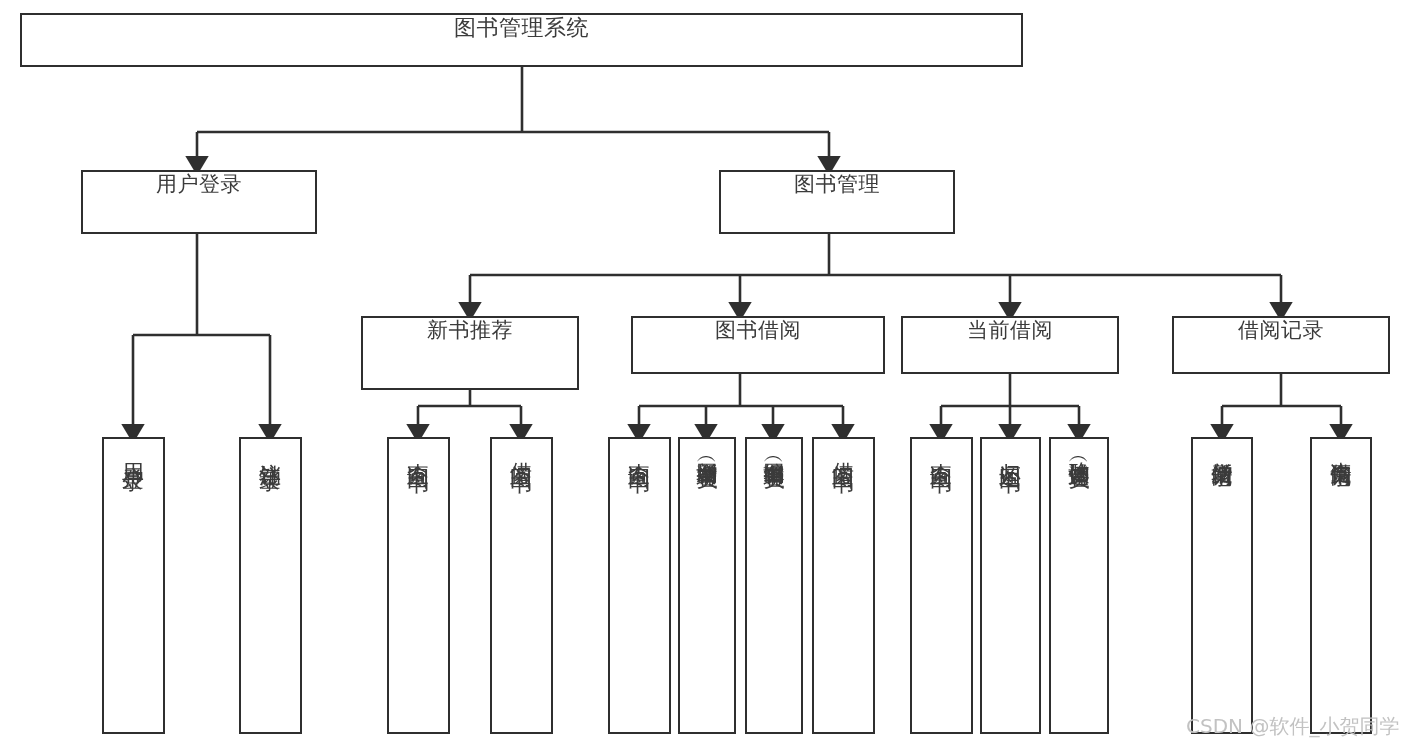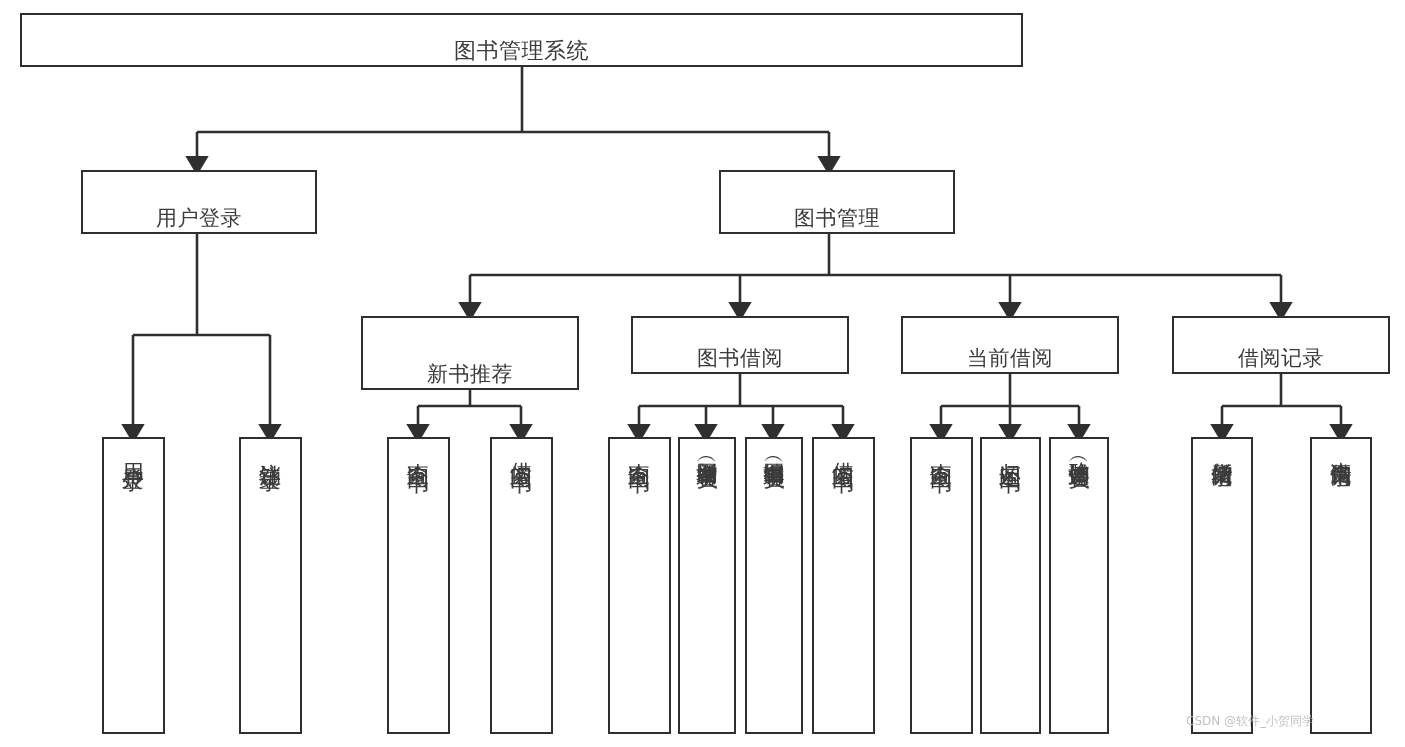--- a/index.html
+++ b/index.html
@@ -25,21 +25,21 @@
     width: 1405px;
     height: 747px;
     pointer-events: none;
   }
   .node {
     position: absolute;
     box-sizing: border-box;
     border: 2.5px solid #2f2f2f;
     background: #ffffff;
     display: flex;
-    align-items: flex-end;
+    align-items: flex-start;
     justify-content: center;
     color: #3b3b3b;
   }
   .node-label {
     display: block;
     text-align: center;
     line-height: 1.22;
     color: #3b3b3b;
     letter-spacing: 0.5px;
   }
@@ -66,21 +66,21 @@
     white-space: nowrap;
   }
   .node.vert.tall-text .node-label {
     font-size: 21px;
     letter-spacing: 1px;
   }
   .watermark {
     position: absolute;
     left: 1186px;
     top: 713px;
-    font-size: 12px;
+    font-size: 20px;
     color: #c2c2c2;
     white-space: nowrap;
     user-select: none;
   }
 </style>
 </head>
 <body>
 
 <div id="diagram-canvas">
 
@@ -141,21 +141,21 @@
   <div class="node horiz" style="left:81px; top:170px; width:236px; height:64px;">
     <span class="node-label">用户登录</span>
   </div>
   <div class="node horiz" style="left:719px; top:170px; width:236px; height:64px;">
     <span class="node-label">图书管理</span>
   </div>
 
   <div class="node horiz" style="left:361px; top:316px; width:218px; height:74px;">
     <span class="node-label">新书推荐</span>
   </div>
-  <div class="node horiz" style="left:631px; top:316px; width:218px; height:58px;">
+  <div class="node horiz" style="left:631px; top:316px; width:254px; height:58px;">
     <span class="node-label">图书借阅</span>
   </div>
   <div class="node horiz" style="left:901px; top:316px; width:218px; height:58px;">
     <span class="node-label">当前借阅</span>
   </div>
   <div class="node horiz" style="left:1172px; top:316px; width:218px; height:58px;">
     <span class="node-label">借阅记录</span>
   </div>
 
   <div class="node vert" style="left:102px; top:437px; width:63px; height:297px;">

